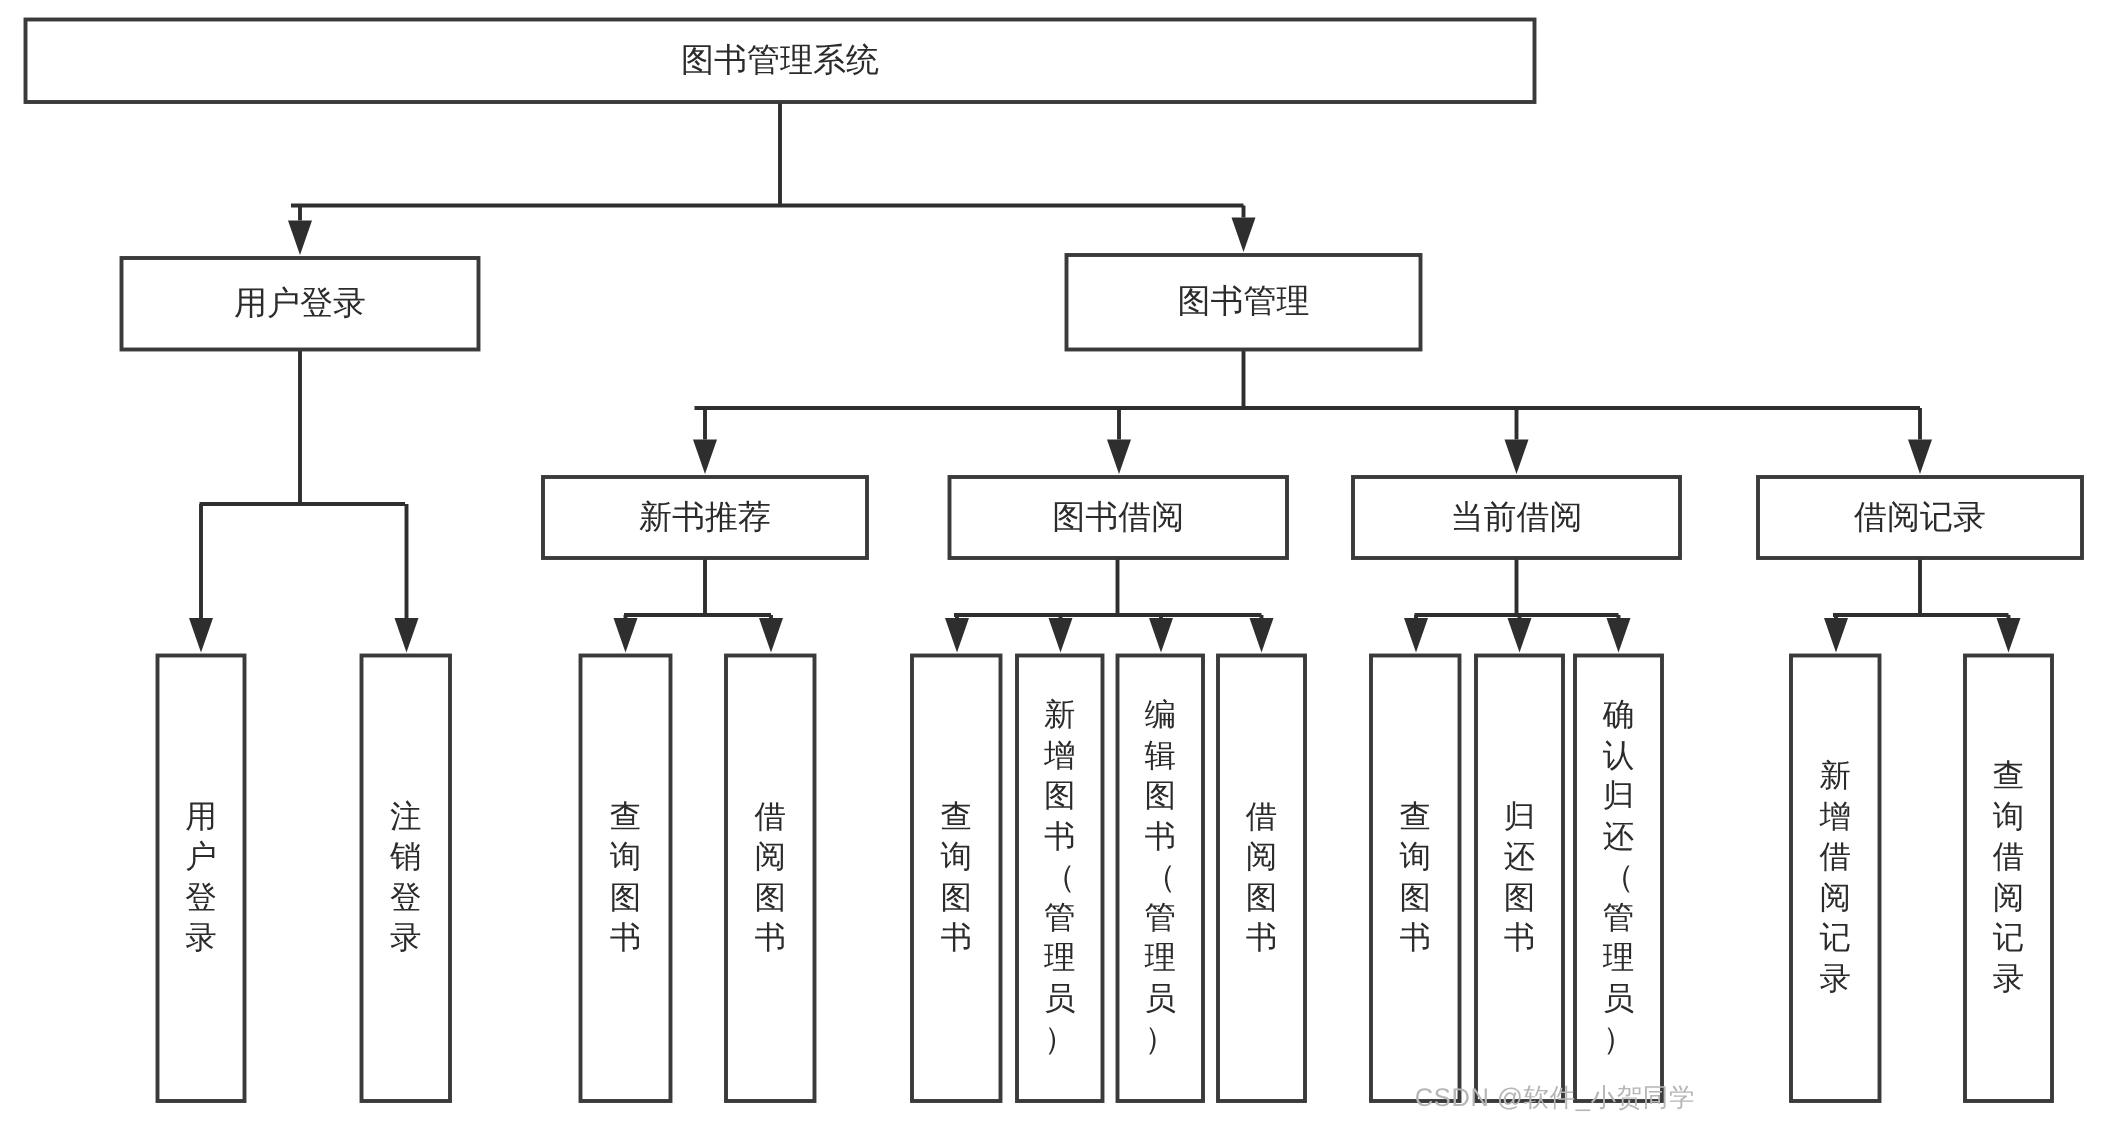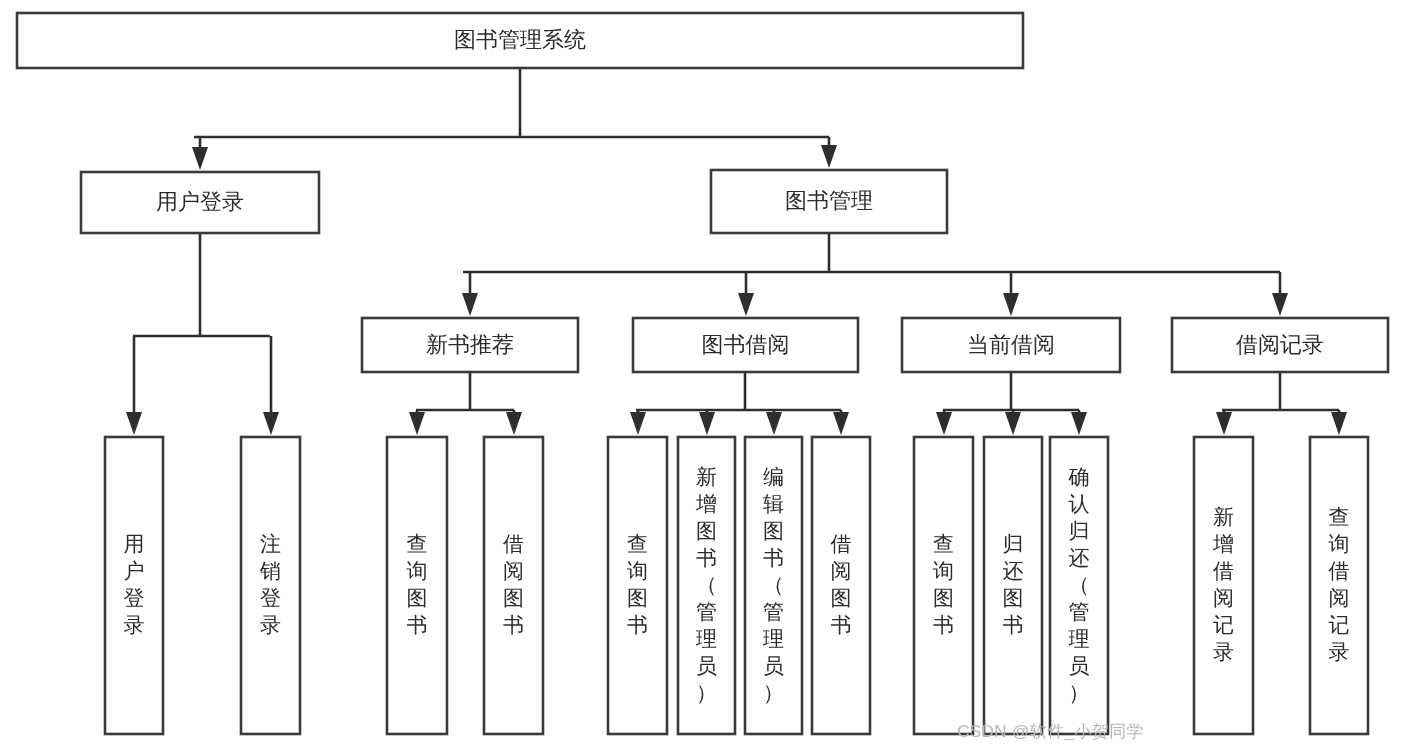--- a/index.html
+++ b/index.html
@@ -51,21 +51,21 @@
   }
   .node-text-vertical {
     fill: #2b2b2b;
     font-family: "Liberation Sans", "DejaVu Sans", sans-serif;
     font-size: 21px;
     dominant-baseline: middle;
     text-anchor: middle;
   }
   .watermark {
     position: absolute;
-    right: 6px;
+    right: 20px;
     bottom: 4px;
     font-family: "Liberation Sans", "DejaVu Sans", sans-serif;
     font-size: 17px;
     color: #b6b6b6;
     letter-spacing: 0.4px;
     white-space: nowrap;
     pointer-events: none;
   }
 </style>
 </head>

